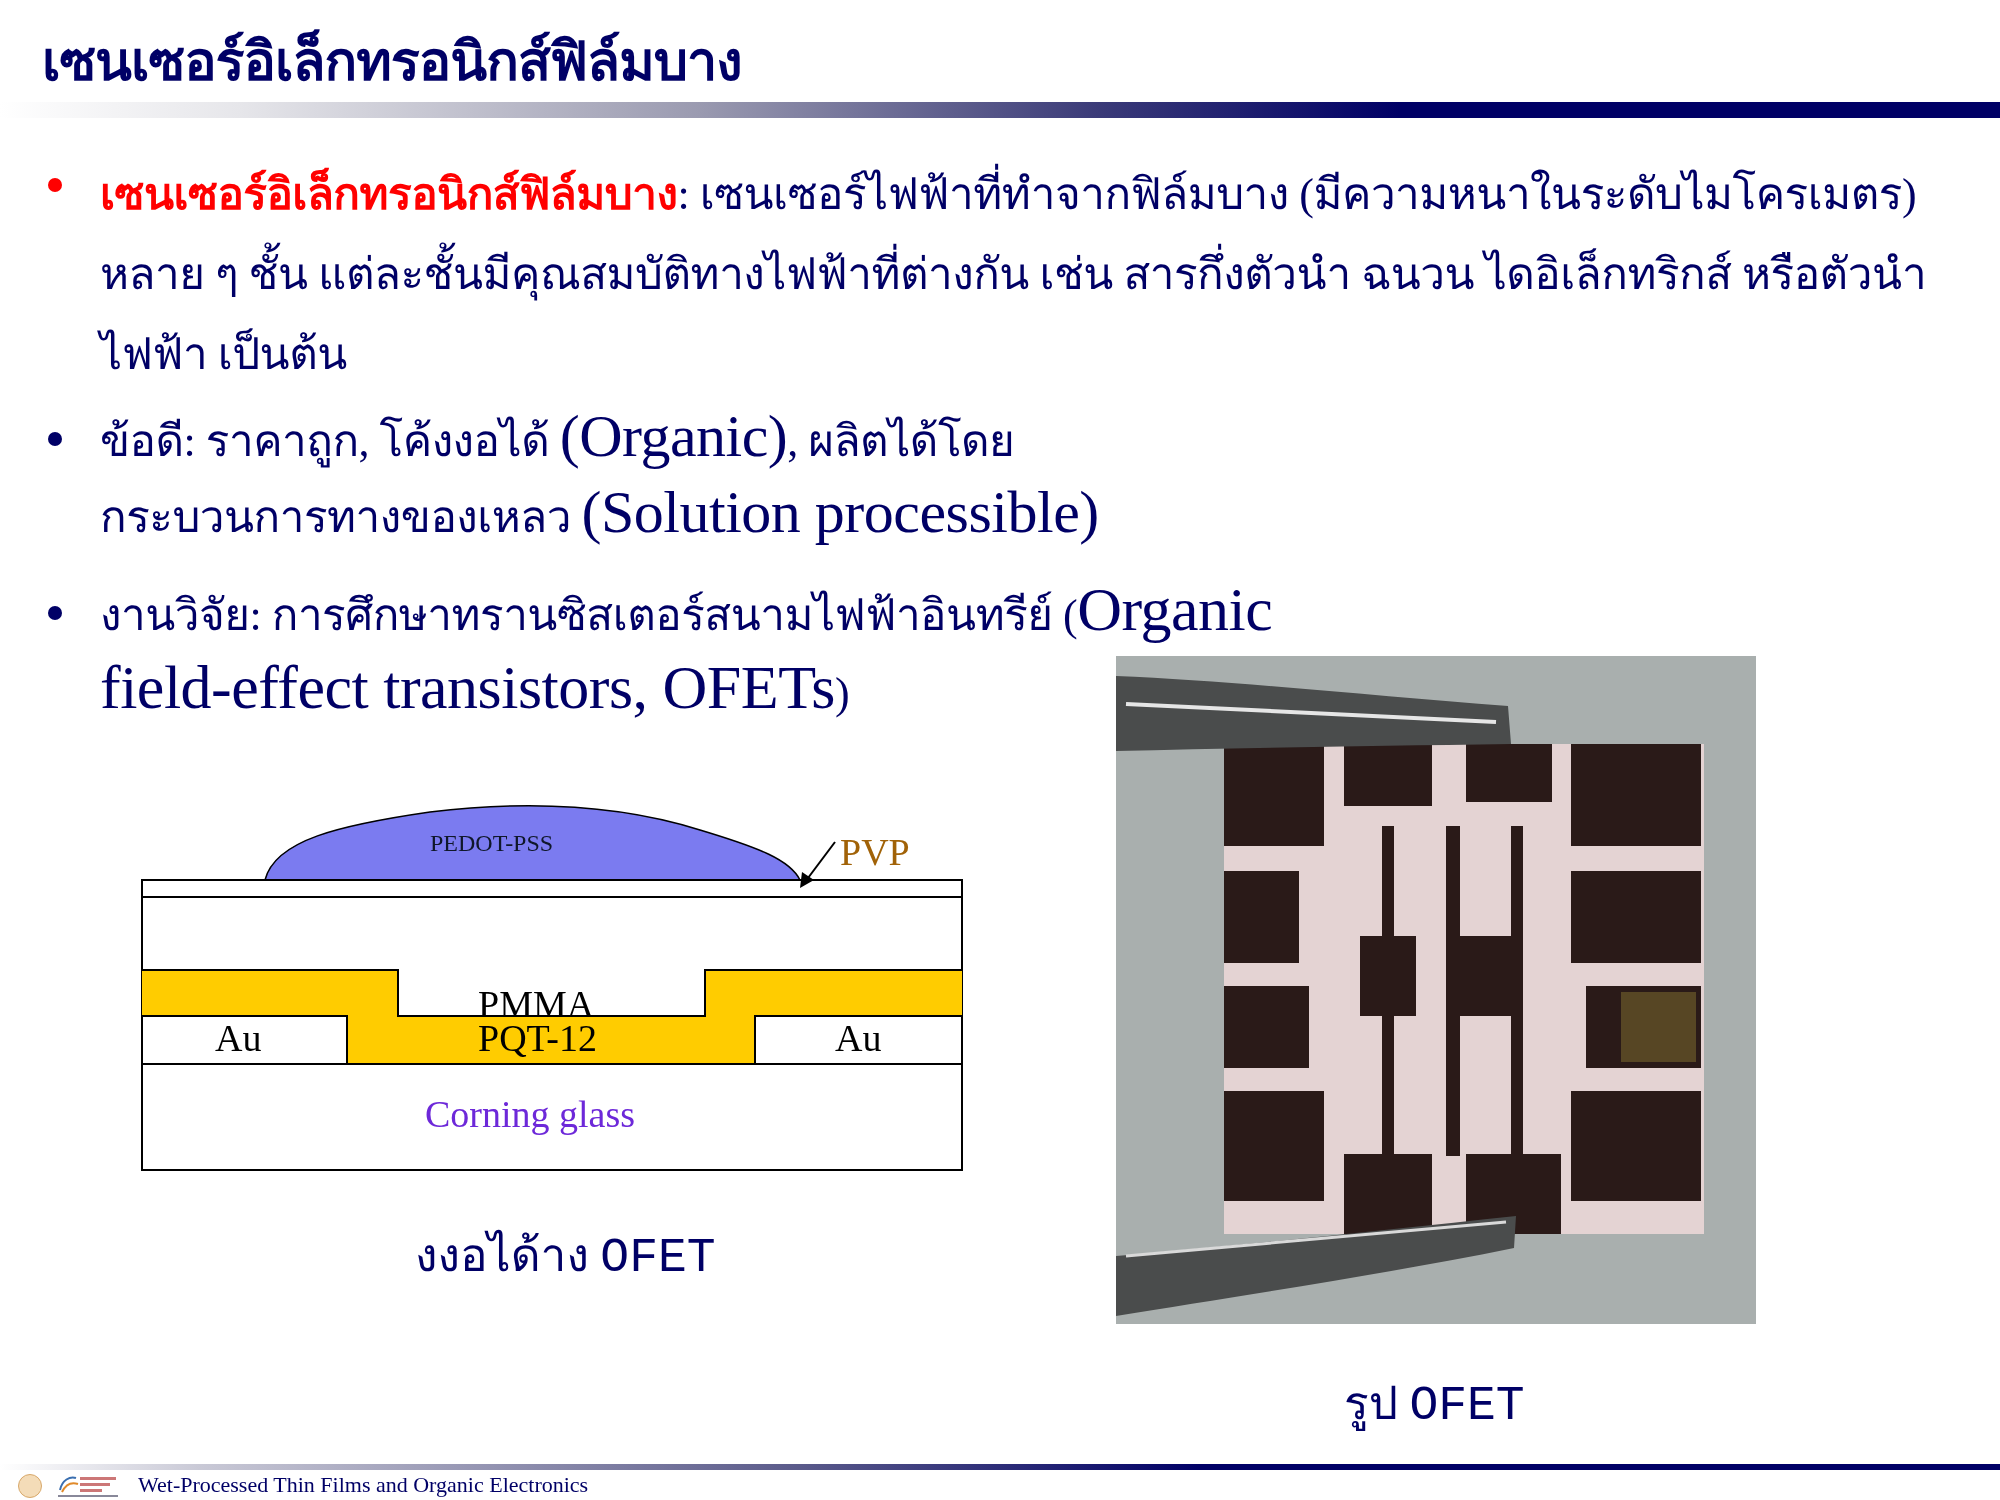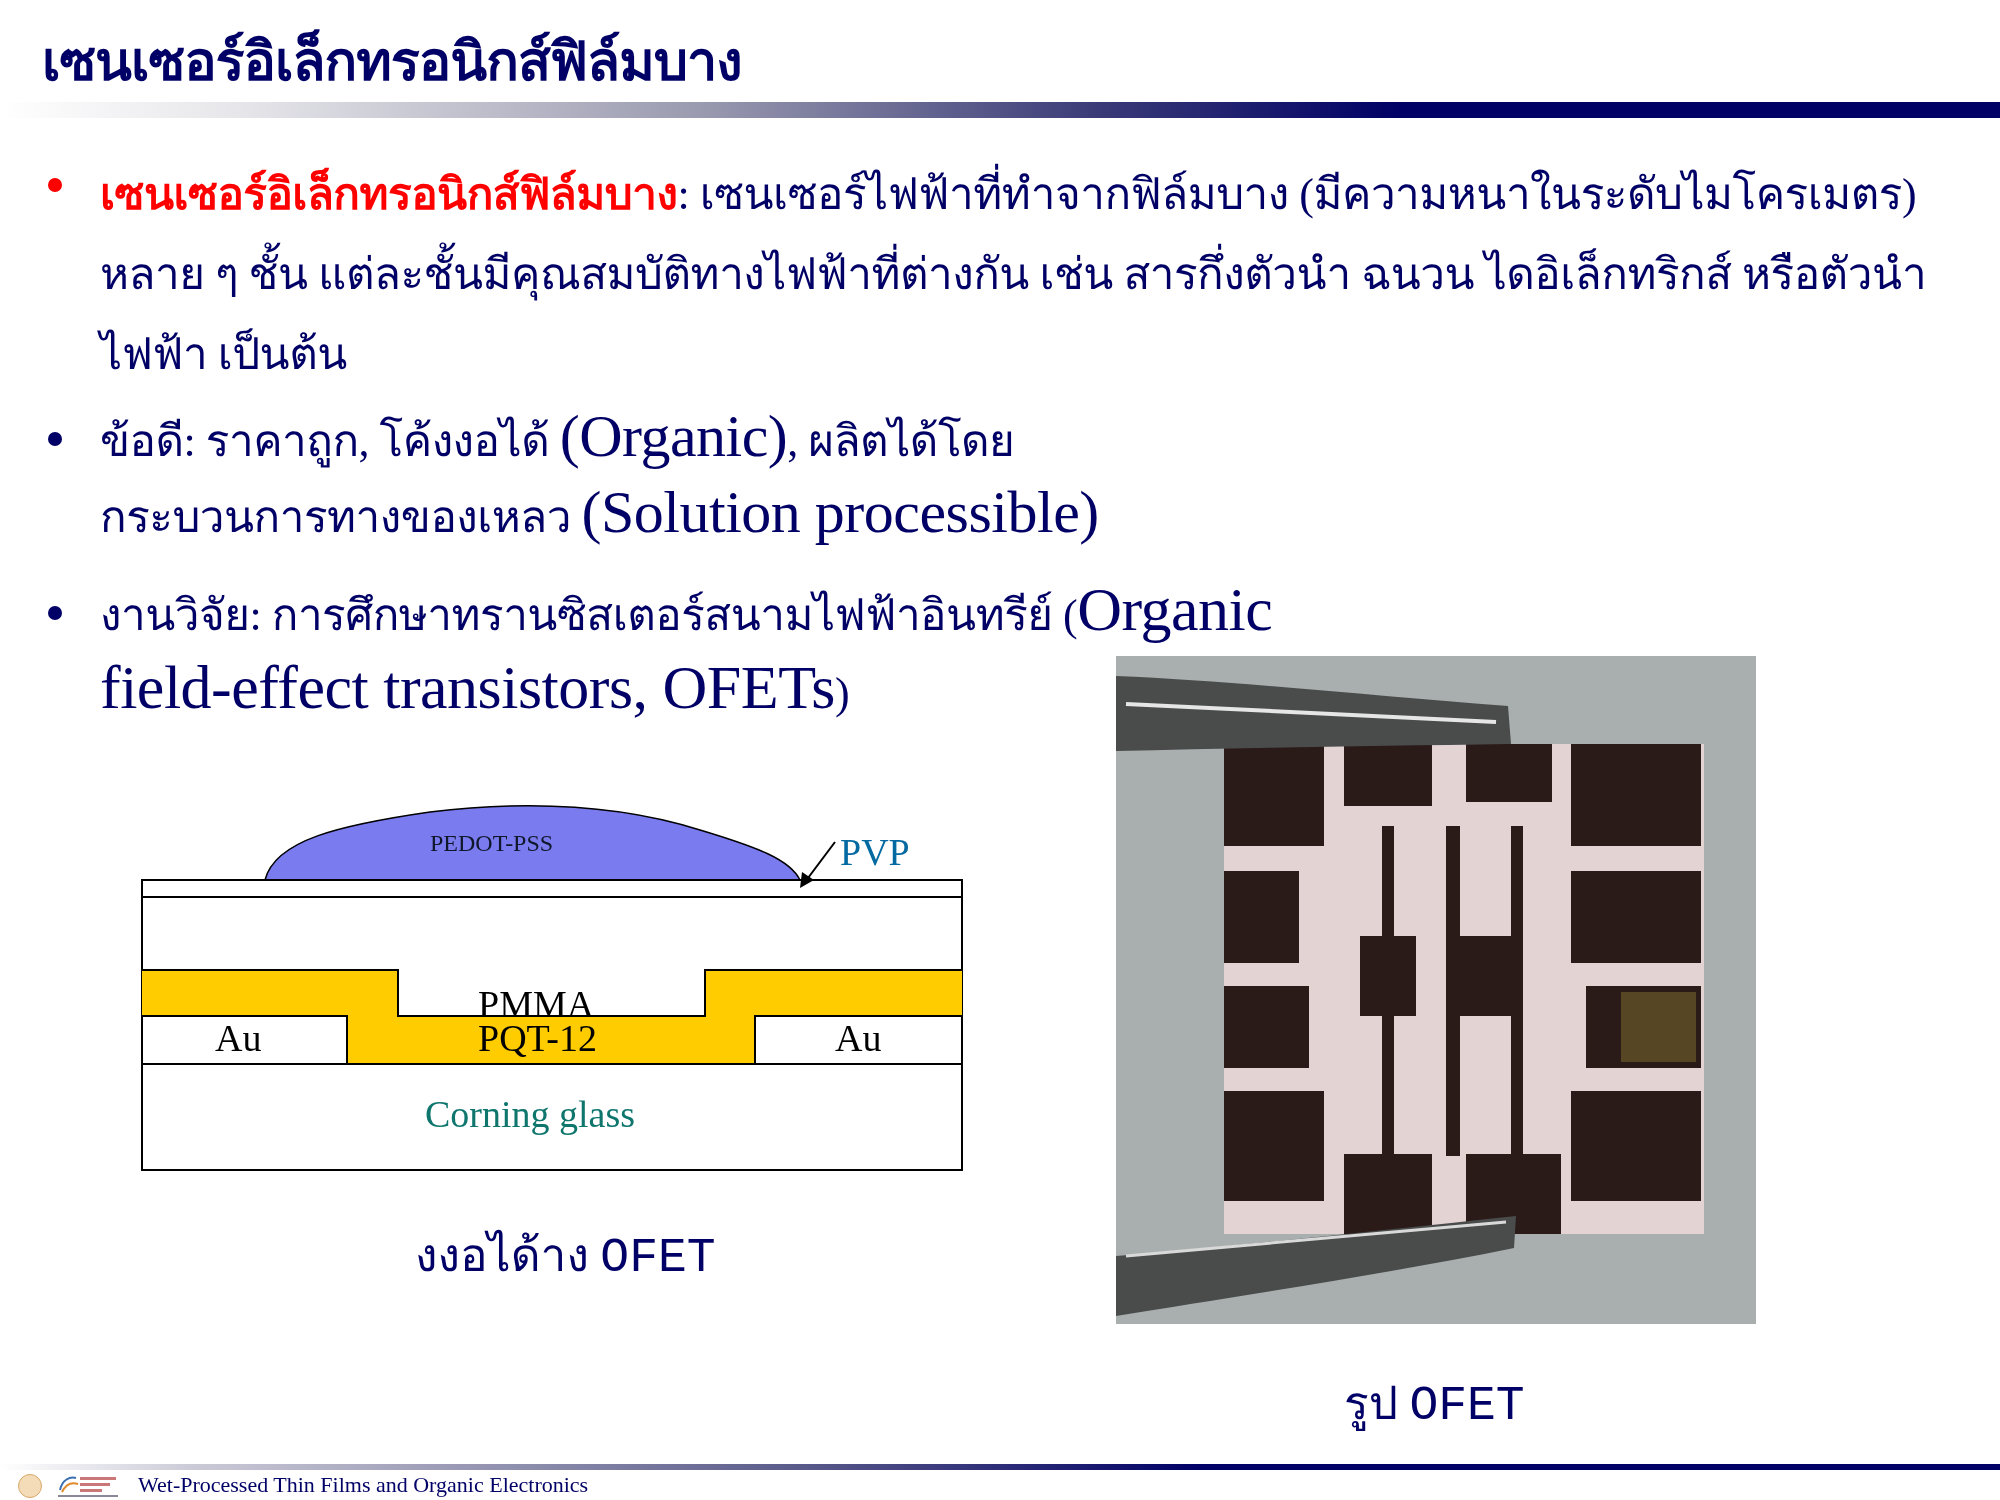--- a/index.html
+++ b/index.html
@@ -67,26 +67,26 @@
 
     <rect x="2" y="216" width="205" height="48" fill="#fff" stroke="#000" stroke-width="2"></rect>
     <rect x="615" y="216" width="207" height="48" fill="#fff" stroke="#000" stroke-width="2"></rect>
 
     <line x1="2" y1="264" x2="822" y2="264" stroke="#000" stroke-width="2"></line>
 
     <line x1="695" y1="42" x2="665" y2="82" stroke="#000" stroke-width="2"></line>
     <polygon points="660,88 662,72 674,80" fill="#000"></polygon>
   </svg>
   <div class="abs" style="left:290px;top:30px;font-size:24px;color:#0f172a;">PEDOT-PSS</div>
-  <div class="abs" style="left:700px;top:30px;font-size:38px;color:#0369a1;">PVP</div>
+  <div class="abs" style="left:700px;top:30px;font-size:38px;color:#a16207;">PVP</div>
   <div class="abs" style="left:338px;top:150px;font-size:38px;color:#000;margin-top:32px;">PMMA</div>
   <div class="abs" style="left:338px;top:216px;font-size:38px;color:#000;">PQT-12</div>
   <div class="abs" style="left:75px;top:216px;font-size:38px;color:#000;">Au</div>
   <div class="abs" style="left:695px;top:216px;font-size:38px;color:#000;">Au</div>
-  <div class="abs" style="left:285px;top:292px;font-size:38px;color:#0f766e;">Corning glass</div>
+  <div class="abs" style="left:285px;top:292px;font-size:38px;color:#6d28d9;">Corning glass</div>
 </div>
 <div class="abs caption" style="left:415px;top:1218px;">
   <span>งงอได้าง </span><span class="en">OFET</span>
 </div>
 
 <div class="abs photo">
   <svg width="640" height="668" viewBox="0 0 640 668" xmlns="http://www.w3.org/2000/svg">
     <rect width="640" height="668" fill="#a9afae"></rect>
 
     <rect x="108" y="88" width="480" height="490" fill="#e4d3d3"></rect>

